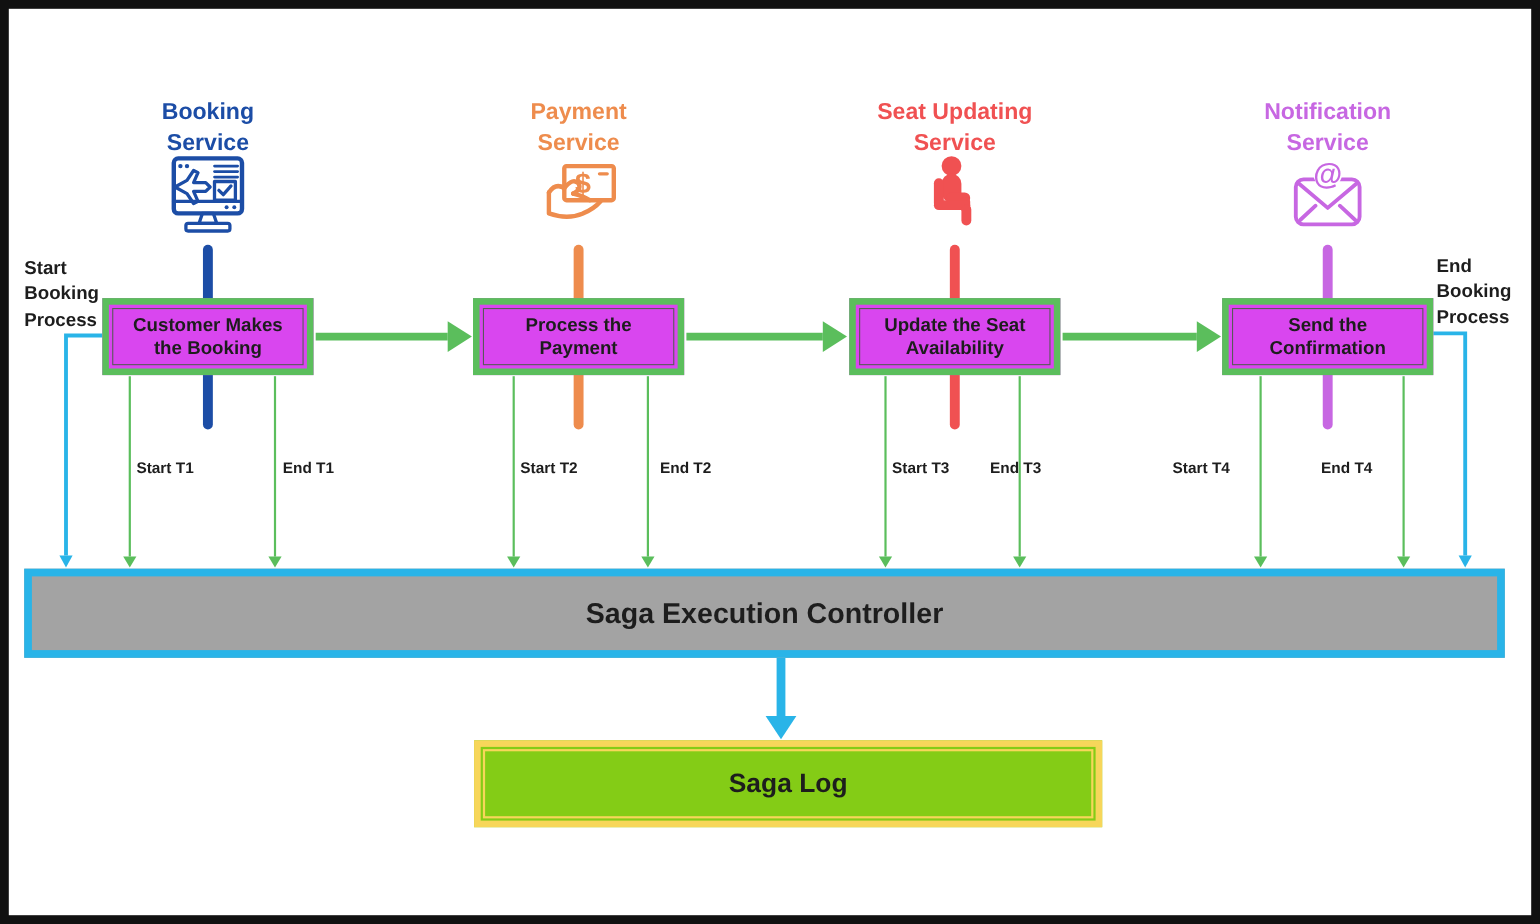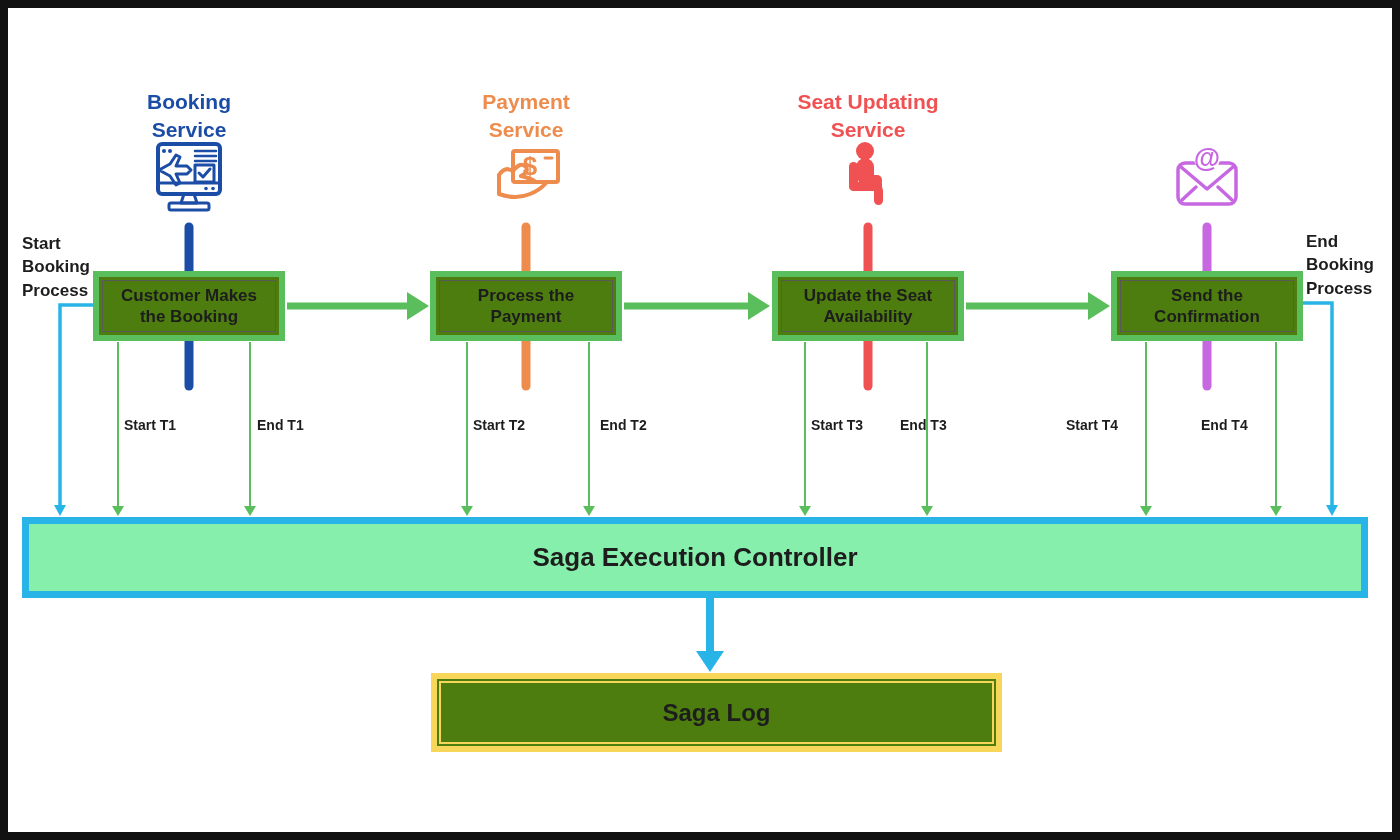--- a/index.html
+++ b/index.html
@@ -22,21 +22,21 @@
   .t-blue{color:var(--blue,#1C4DA6);}
   .t-orange{color:var(--orange,#EE8C4D);}
   .t-red{color:var(--red,#F05152);}
   .t-purple{color:var(--purple,#C767E2);}
 
   .svc-icon{position:absolute;top:130px;width:80px;height:80px;z-index:2;}
 
   .step-box{
     position:absolute;top:263px;width:192px;height:70px;
     border:6px solid var(--green,#5BBE5C);
-    background:#4d7c0f;z-index:2;
+    background:#d946ef;z-index:2;
   }
   .step-box-inner{
     position:absolute;inset:3px;
     border:1.5px solid var(--box-inner,#595959);
     display:flex;align-items:center;justify-content:center;
   }
   .step-label{
     width:152px;text-align:center;
     font-size:17px;font-weight:bold;line-height:1.25;color:var(--ink,#1D1D1D);
   }
@@ -48,28 +48,28 @@
   }
 
   .flow-label{
     position:absolute;width:84px;
     font-size:17px;font-weight:bold;line-height:1.38;color:var(--ink,#1D1D1D);
     z-index:2;
   }
 
   .controller-box{
     position:absolute;left:14px;top:509px;width:1346px;height:81px;
-    border:7px solid var(--cyan,#29B4E8);background:#86efac;z-index:2;
+    border:7px solid var(--cyan,#29B4E8);background:#a3a3a3;z-index:2;
     display:flex;align-items:center;justify-content:center;
   }
   .controller-label{font-size:26px;font-weight:bold;color:var(--ink,#1D1D1D);}
 
   .sagalog-box{
     position:absolute;left:423px;top:665px;width:571px;height:79px;
-    border:6px solid var(--yellow,#F7D65A);background:#4d7c0f;z-index:2;
+    border:6px solid var(--yellow,#F7D65A);background:#84cc16;z-index:2;
   }
   .sagalog-inner{
     position:absolute;inset:2px;border:2px solid var(--yellow,#F7D65A);
     display:flex;align-items:center;justify-content:center;
   }
   .sagalog-label{font-size:24px;font-weight:bold;color:var(--ink,#1D1D1D);}
 
   .stroke-green{stroke:var(--green,#5BBE5C);}
   .fill-green{fill:var(--green,#5BBE5C);}
   .stroke-cyan{stroke:var(--cyan,#29B4E8);}
@@ -199,20 +199,21 @@
     </g>
   </svg>
   <div class="step-box" style="left:764px">
     <div class="step-box-inner">
       <div class="step-label">Update the Seat Availability</div>
     </div>
   </div>
   <div class="t-label" style="left:803px">Start T3</div>
   <div class="t-label" style="left:892px">End T3</div>
 
+  <div class="svc-title t-purple" style="left:1124px">Notification Service</div>
   <svg class="svc-icon" style="left:1159px" viewBox="0 0 80 80" fill="none">
     <g style="stroke:var(--purple,#C767E2)" stroke-width="3.5" stroke-linejoin="round" stroke-linecap="round">
       <rect x="11" y="25" width="58" height="41" rx="7"></rect>
       <polyline points="14,29 40,51 66,29"></polyline>
       <line x1="15" y1="62" x2="29" y2="49"></line>
       <line x1="65" y1="62" x2="51" y2="49"></line>
     </g>
     <circle cx="40" cy="20" r="13" fill="#ffffff"></circle>
     <text x="40" y="29" text-anchor="middle" font-family="Liberation Sans, sans-serif" font-size="27" font-weight="bold" style="fill:var(--purple,#C767E2)">@</text>
   </svg>

